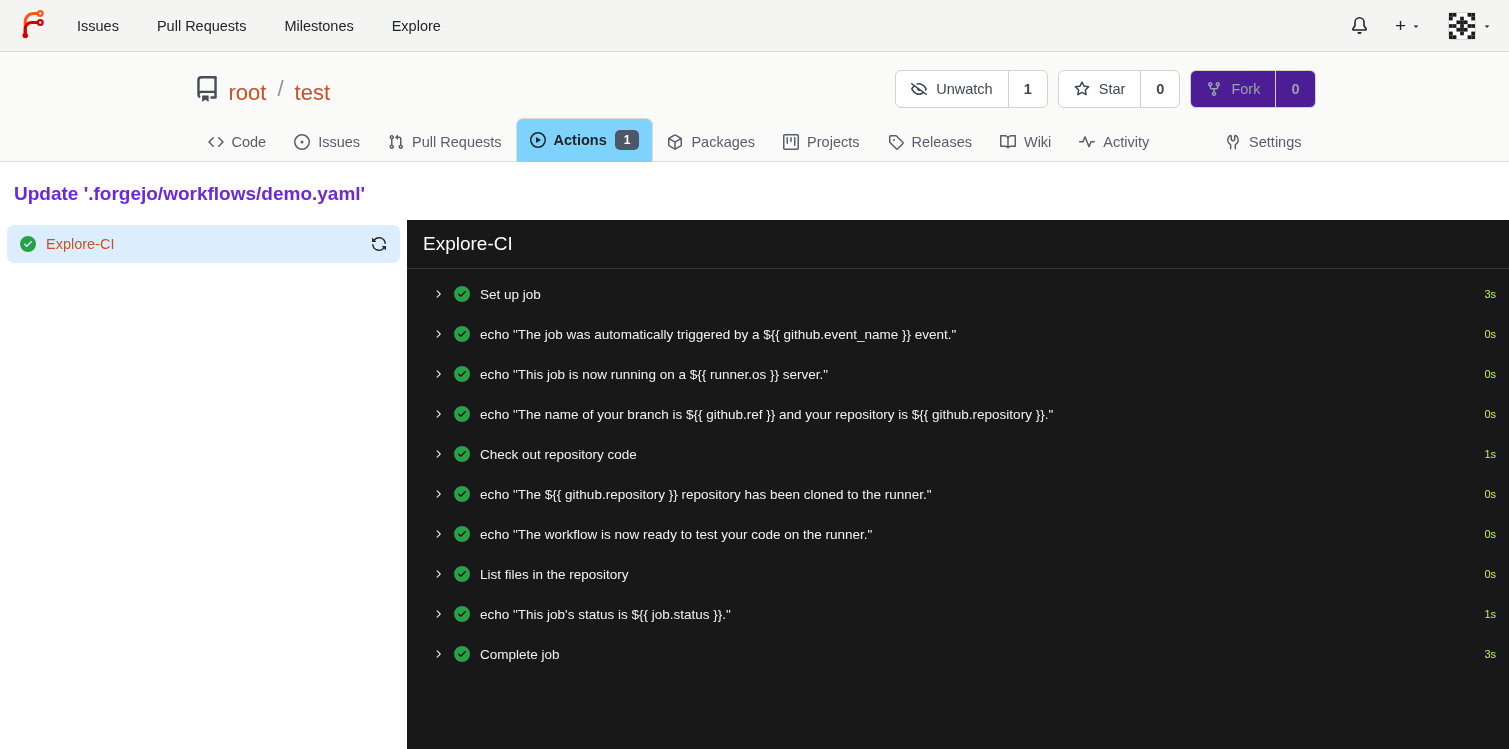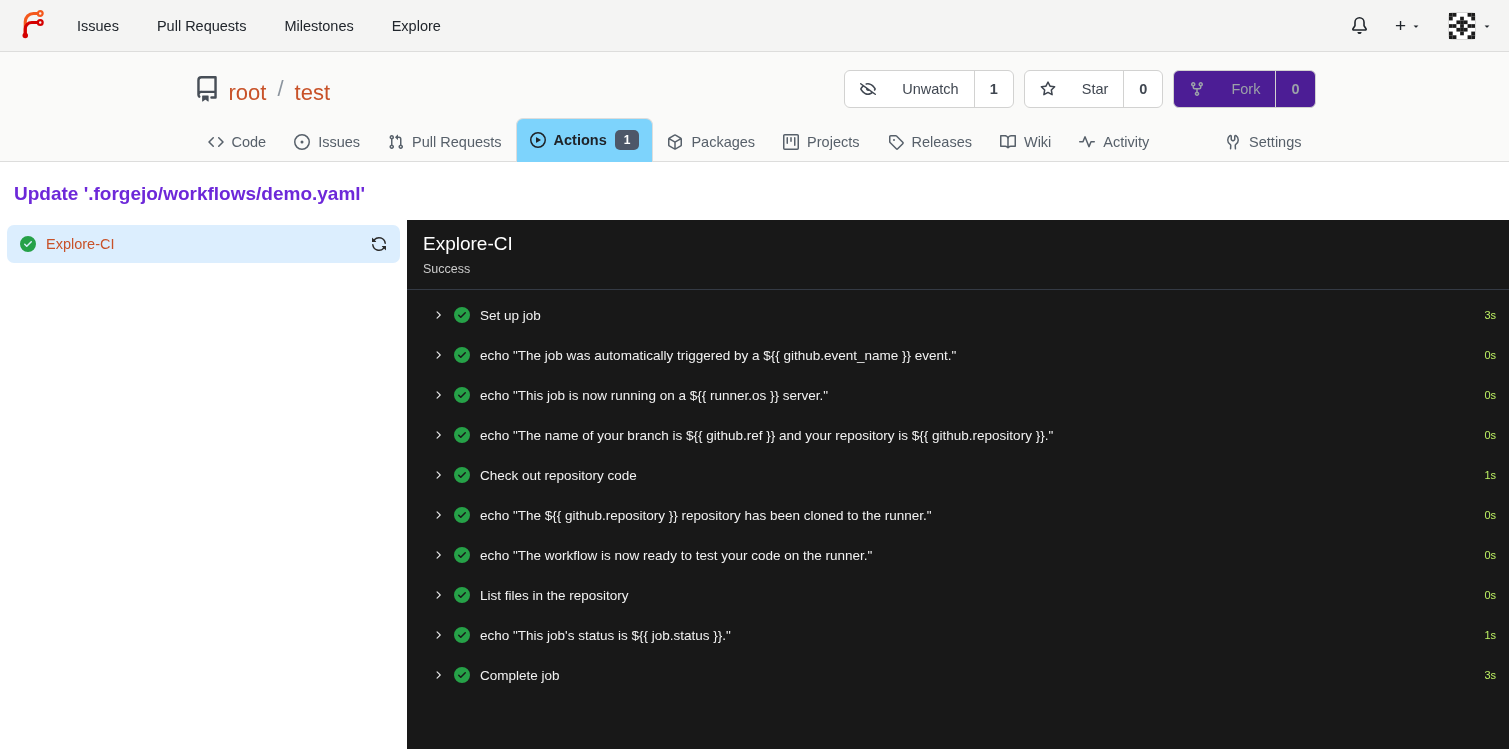--- a/index.html
+++ b/index.html
@@ -39,21 +39,21 @@
   .repo-title { display: flex; align-items: center; gap: 9px; font-size: 22px; }
   .repo-title .repo-icon { color: #474e57; }
   .repo-link { color: var(--accent-link, #c85229); cursor: pointer; margin-top: 8px; }
   .repo-sep { color: #8c959f; margin: 0 2px; }
   .repo-actions { margin-left: auto; display: flex; gap: 10px; }
   .btn-group {
     display: flex; align-items: stretch; height: 38px;
     border: 1px solid #d2d2d1; border-radius: 6px; overflow: hidden;
     background: #fff; font-size: 14.5px; color: #404751; cursor: pointer;
   }
-  .btn-main { display: flex; align-items: center; gap: 26px; padding: 0 15px; }
+  .btn-main { display: flex; align-items: center; gap: 9px; padding: 0 15px; }
   .btn-count { display: flex; align-items: center; padding: 0 15px; border-left: 1px solid #d2d2d1; font-weight: 600; }
   .btn-group.disabled { background: #4c1d95; color: #9ba1a8; cursor: default; }
 
   
   .tabs { display: flex; align-items: flex-end; margin-top: 10px; position: relative; }
   .tab {
     display: flex; align-items: center; gap: 8px;
     padding: 11px 13px; font-size: 14.5px; color: #57606a; cursor: pointer;
     border: 1px solid transparent; border-bottom: none;
   }
@@ -288,21 +288,20 @@
         <svg class="icon" width="16" height="16" viewBox="0 0 16 16">
             <path d="M1.705 8.005a.75.75 0 0 1 .834.656 5.5 5.5 0 0 0 9.592 2.97l-1.204-1.204a.25.25 0 0 1 .177-.427h3.646a.25.25 0 0 1 .25.25v3.646a.25.25 0 0 1-.427.177l-1.38-1.38A7.002 7.002 0 0 1 1.05 8.84a.75.75 0 0 1 .656-.834ZM8 2.5a5.487 5.487 0 0 0-4.131 1.869l1.204 1.204A.25.25 0 0 1 4.896 6H1.25A.25.25 0 0 1 1 5.75V2.104a.25.25 0 0 1 .427-.177l1.38 1.38A7.002 7.002 0 0 1 14.95 7.16a.75.75 0 0 1-1.49.178A5.5 5.5 0 0 0 8 2.5Z"></path>
           </svg>
       </span>
     </div>
   </aside>
 
   <section class="log-panel">
     <div class="log-header">
       <div class="log-job-name">Explore-CI</div>
-      <div class="log-status">Success</div>
     </div>
     <div class="steps" id="steps-list">
   <div class="step-row">
     <svg class="icon step-chevron" width="12" height="12" viewBox="0 0 16 16">
             <path d="M6.22 3.22a.75.75 0 0 1 1.06 0l4.25 4.25a.75.75 0 0 1 0 1.06l-4.25 4.25a.751.751 0 0 1-1.042-.018.751.751 0 0 1-.018-1.042L9.94 8 6.22 4.28a.75.75 0 0 1 0-1.06Z"></path>
           </svg>
     <svg class="icon check-icon" width="16" height="16" viewBox="0 0 16 16">
             <path d="M8 16A8 8 0 1 1 8 0a8 8 0 0 1 0 16Zm3.78-9.72a.751.751 0 0 0-.018-1.042.751.751 0 0 0-1.042-.018L6.75 9.19 5.28 7.72a.751.751 0 0 0-1.042.018.751.751 0 0 0-.018 1.042l2 2a.75.75 0 0 0 1.06 0Z"></path>
           </svg>
     <span class="step-label">Set up job</span>

